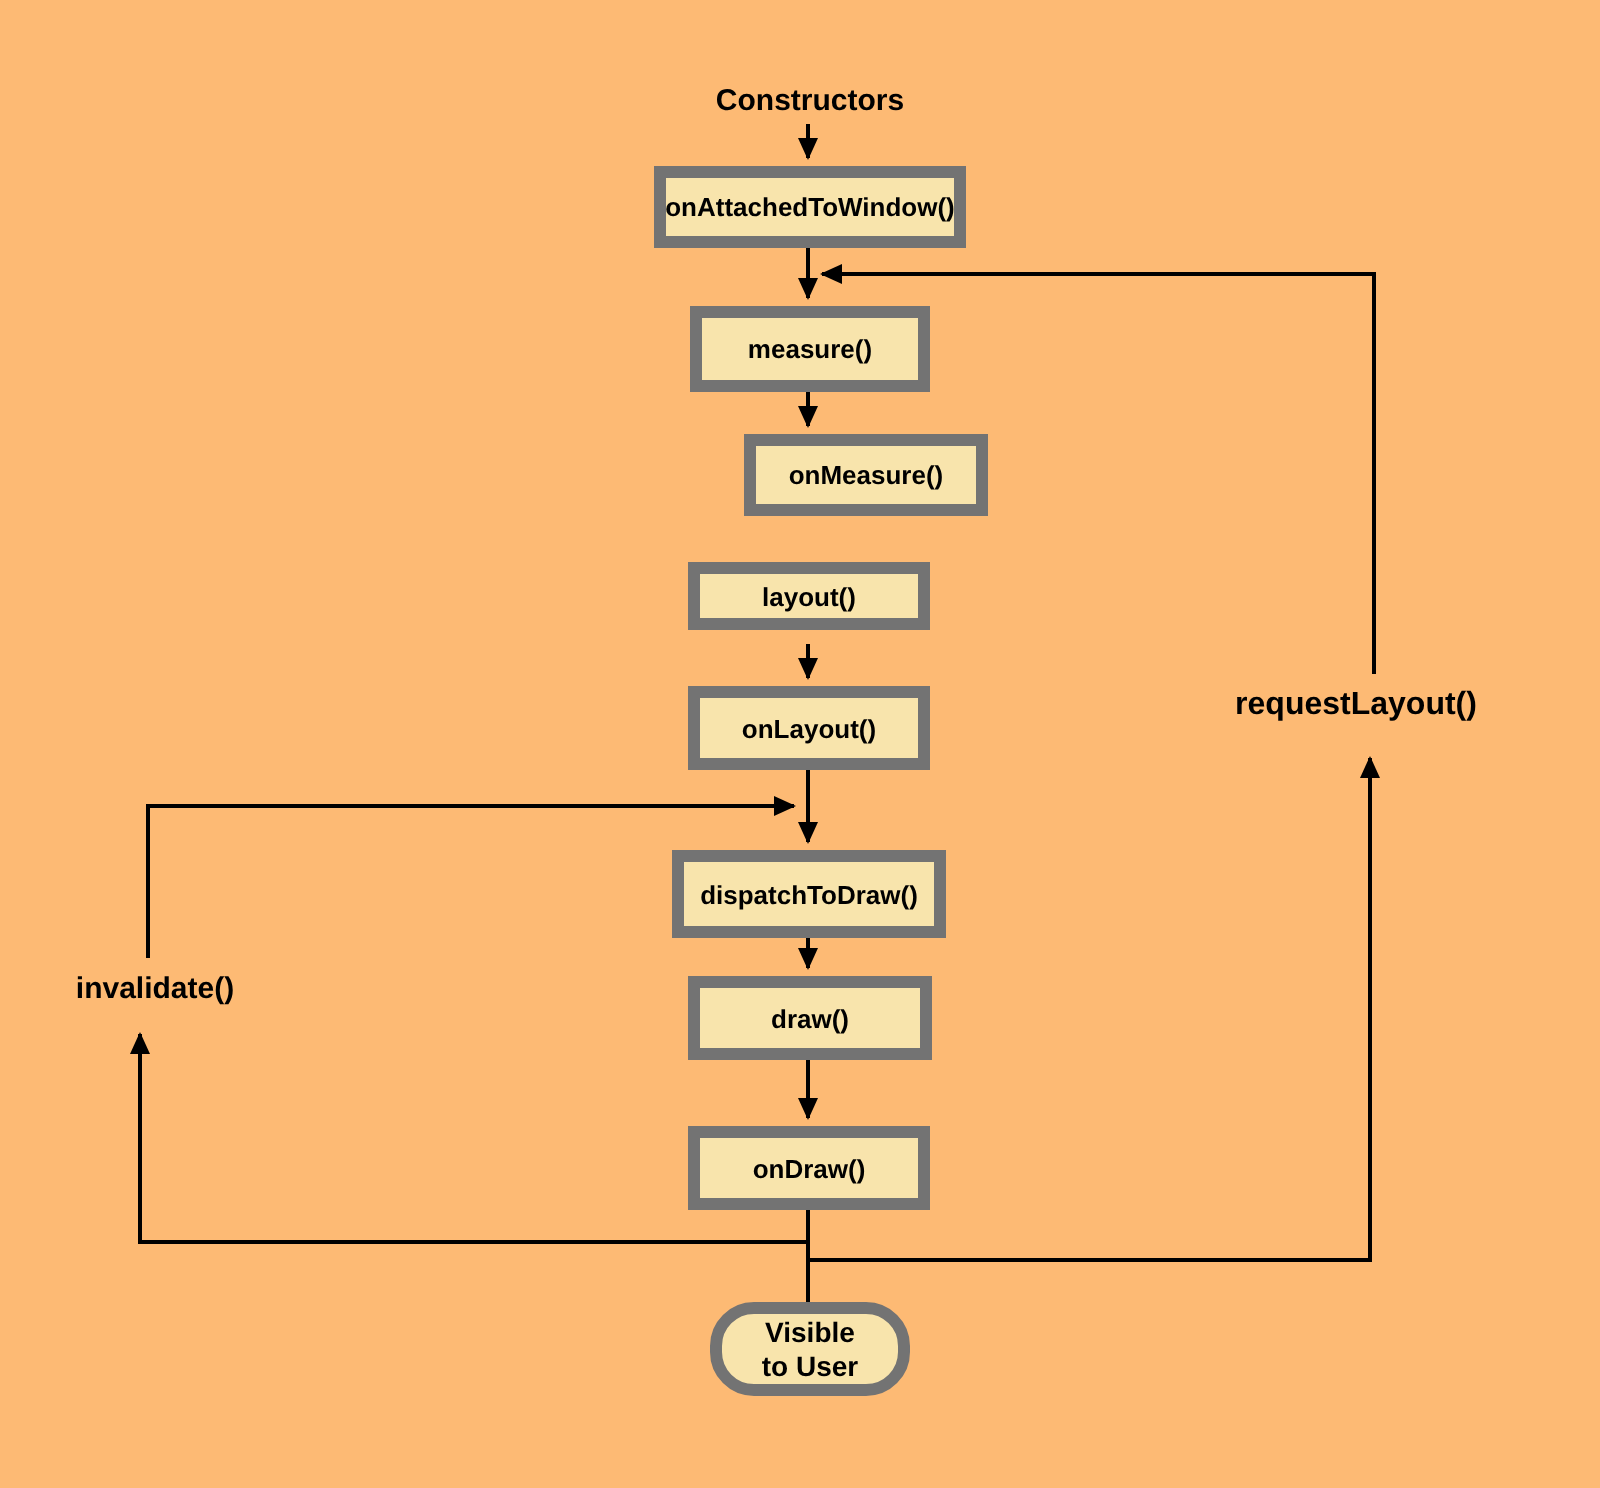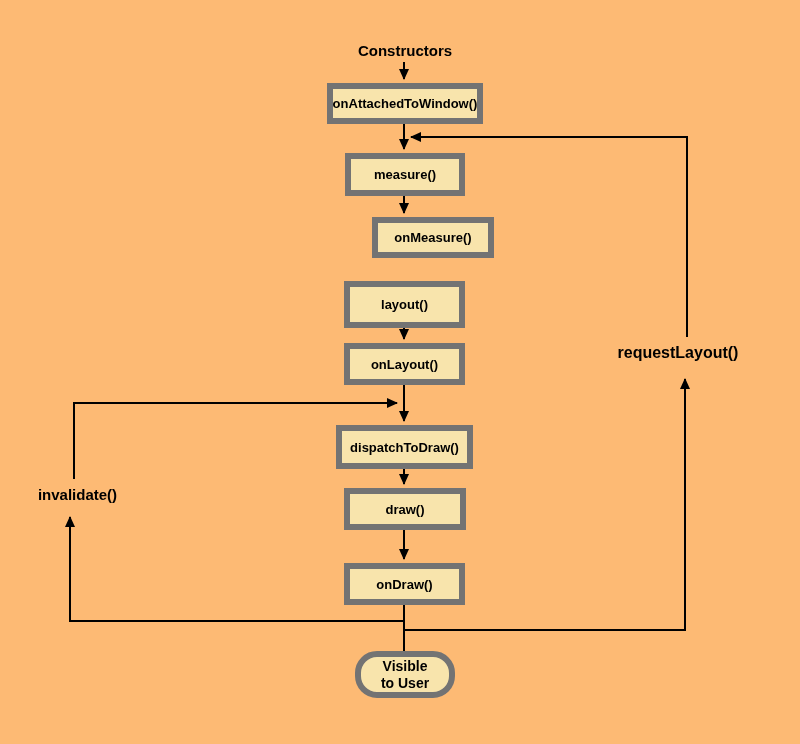--- a/index.html
+++ b/index.html
@@ -94,21 +94,21 @@
   <div class="free-label invalidate-label" style="left:20px; top:486px; width:115px;">invalidate()</div>
 
   <div class="free-label requestlayout-label" style="left:612px; top:344px; width:132px;">requestLayout()</div>
 
   <div class="node" style="left:327px; top:83px;  width:156px; height:41px;">onAttachedToWindow()</div>
 
   <div class="node" style="left:345px; top:153px; width:120px; height:43px;">measure()</div>
 
   <div class="node" style="left:344px; top:217px; width:122px; height:41px;margin-left:28px;">onMeasure()</div>
 
-  <div class="node" style="left:344px; top:281px; width:121px; height:47px;">layout()</div>
+  <div class="node" style="left:344px; top:281px; width:121px; height:34px;">layout()</div>
 
   <div class="node" style="left:336px; top:425px; width:137px; height:44px;">dispatchToDraw()</div>
 
   <div class="node" style="left:344px; top:343px; width:121px; height:42px;">onLayout()</div>
 
   <div class="node" style="left:344px; top:563px; width:121px; height:42px;">onDraw()</div>
 
   <div class="node" style="left:344px; top:488px; width:122px; height:42px;">draw()</div>
 
   <div class="node terminator" style="left:355px; top:651px; width:100px; height:47px;">Visible to User</div>

